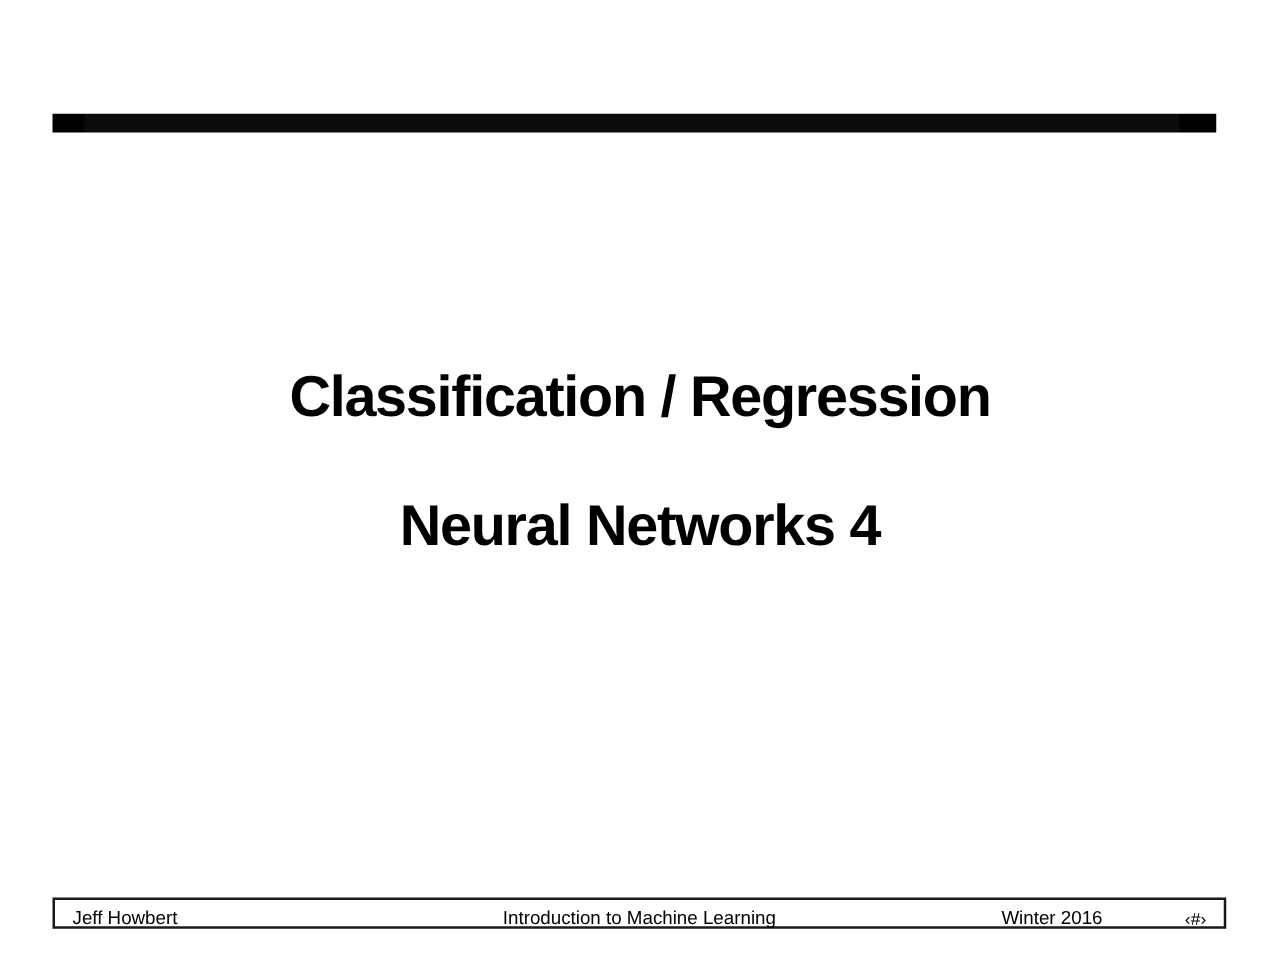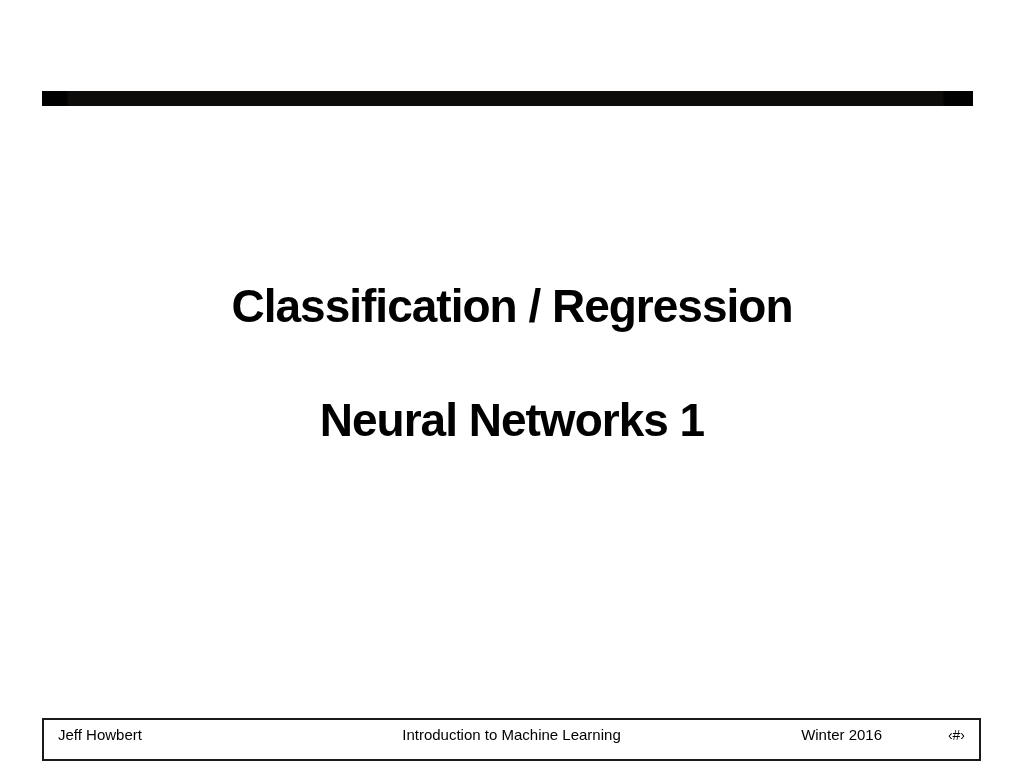--- a/index.html
+++ b/index.html
@@ -40,28 +40,28 @@
     left: 0;
     width: 1024px;
     text-align: center;
     font-weight: 700;
     font-size: 46px;
     line-height: 52px;
     letter-spacing: -1px;
     color: var(--text, #000000);
     white-space: nowrap;
   }
-  .title-line-1 { top: 280px; }
+  .title-line-1 { top: 291px; }
   .title-line-2 { top: 394px; }
   .footer-bar {
     position: absolute;
     left: 42px;
     top: 718px;
     width: 939px;
-    height: 43px;
+    height: 25px;
     box-sizing: border-box;
     border: 2px solid var(--footer-border, #1a1a1a);
     background: var(--background, #ffffff);
     font-size: 15px;
     line-height: 30px;
     color: var(--text, #000000);
   }
   .footer-bar > span {
     position: absolute;
     top: 0;
@@ -75,21 +75,21 @@
 </style>
 </head>
 <body>
 
 <div class="slide">
 
   <div class="accent-bar"></div>
 
   <div class="title-line title-line-1">Classification / Regression</div>
 
-  <div class="title-line title-line-2">Neural Networks 1</div>
+  <div class="title-line title-line-2">Neural Networks 4</div>
 
   <div class="footer-bar">
     <span class="footer-author">Jeff Howbert</span>
     <span class="footer-course">Introduction to Machine Learning</span>
     <span class="footer-term">Winter 2016</span>
     <span class="footer-slide-number">‹#›</span>
   </div>
 
 </div>
 

